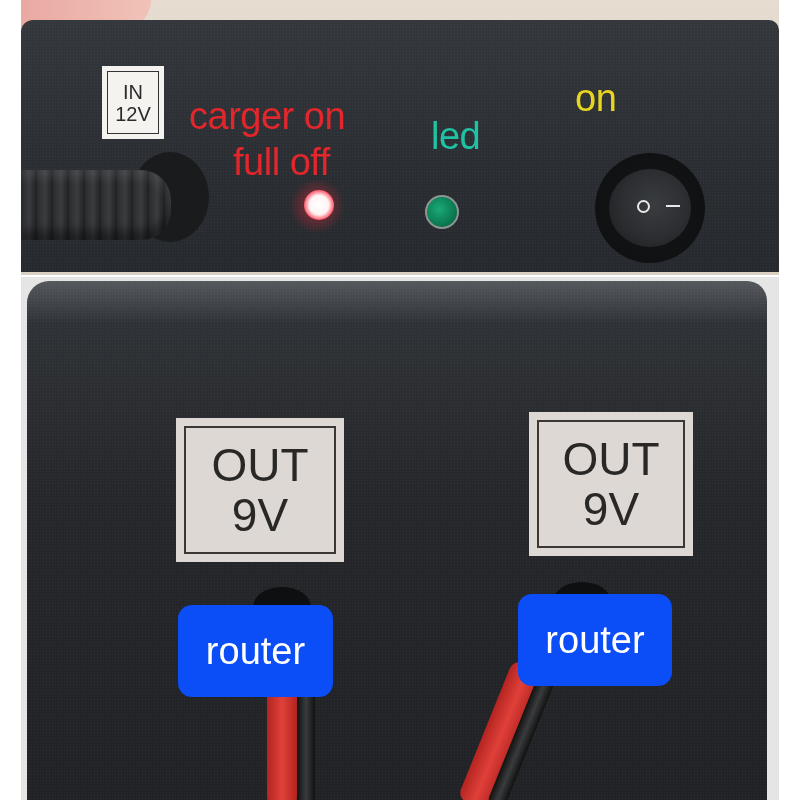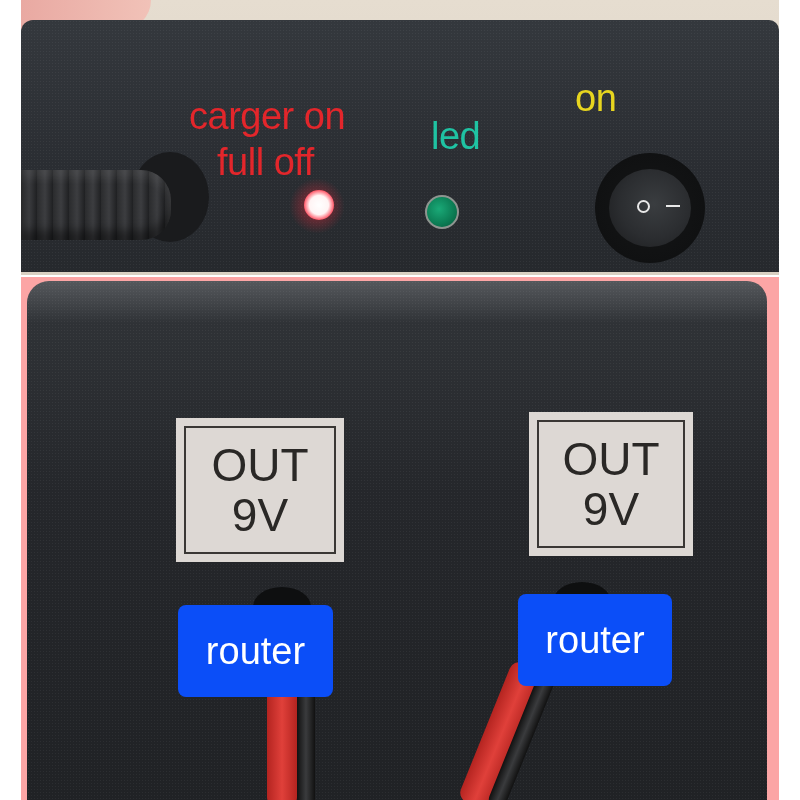--- a/index.html
+++ b/index.html
@@ -78,21 +78,21 @@
       position: absolute; left: 616px; top: 200px; width: 13px; height: 13px;
       border: 2px solid #e8e8e8; border-radius: 50%;
     }
     .switch-i {
       position: absolute; left: 645px; top: 205px; width: 14px; height: 2px; background: #e8e8e8;
     }
 
     
     .bottom-panel {
       position: absolute; left: 0; top: 277px; width: 758px; height: 523px;
-      background: #fca5a5;
+      background: #e5e5e5;
       overflow: hidden;
     }
     .bottom-box {
       position: absolute; left: 6px; top: 4px; width: 740px; height: 530px;
       border-radius: 22px 20px 0 0;
       background-image:
         radial-gradient(rgba(255,255,255,0.05) 1px, transparent 1px),
         linear-gradient(180deg, #55585c 0%, #2f3236 8%, #25272b 40%, #202225 100%);
       background-size: 3px 3px, 100% 100%;
     }
@@ -108,42 +108,48 @@
     .out-left { left: 155px; top: 141px; }
     .out-right { left: 508px; top: 135px; width: 164px; }
 
     .port-hole {
       position: absolute; width: 58px; height: 40px; border-radius: 50%; background: #0e0f10;
     }
     .wire {
       position: absolute; border-radius: 10px;
     }
     .router-badge {
-      position: absolute; height: 92px; background: #0b4ef8; border-radius: 8px;
+      position: absolute; height: 92px; background: #0b4ef8; border-radius: 14px;
       display: flex; align-items: center; justify-content: center;
       color: #ffffff; font-size: 38px; line-height: 40px;
     }
     .router-left { left: 157px; top: 328px; width: 155px; }
     .router-right { left: 497px; top: 317px; width: 154px; }
   </style>
 </head>
 <body>
 
 <div class="frame">
 
   <div class="top-panel">
     <div class="finger"></div>
     <div class="top-box"></div>
 
+    <div class="in-label">
+      <div class="inner">
+        <span>IN</span>
+        <span>12V</span>
+      </div>
+    </div>
 
     <div class="dc-jack-ring"></div>
     <div class="dc-plug"></div>
 
     <div class="ann ann-red" style="left:168px; top:96px;">carger on</div>
-    <div class="ann ann-red" style="left:196px; top:142px;">full off</div>
+    <div class="ann ann-red" style="left:212px; top:142px;">full off</div>
 
     <div class="led-red-glow"></div>
     <div class="led-red"></div>
 
     <div class="ann ann-teal" style="left:410px; top:96px;">led</div>
 
     <div class="led-green"></div>
 
     <div class="ann ann-yellow" style="left:554px; top:78px;">on</div>
 

